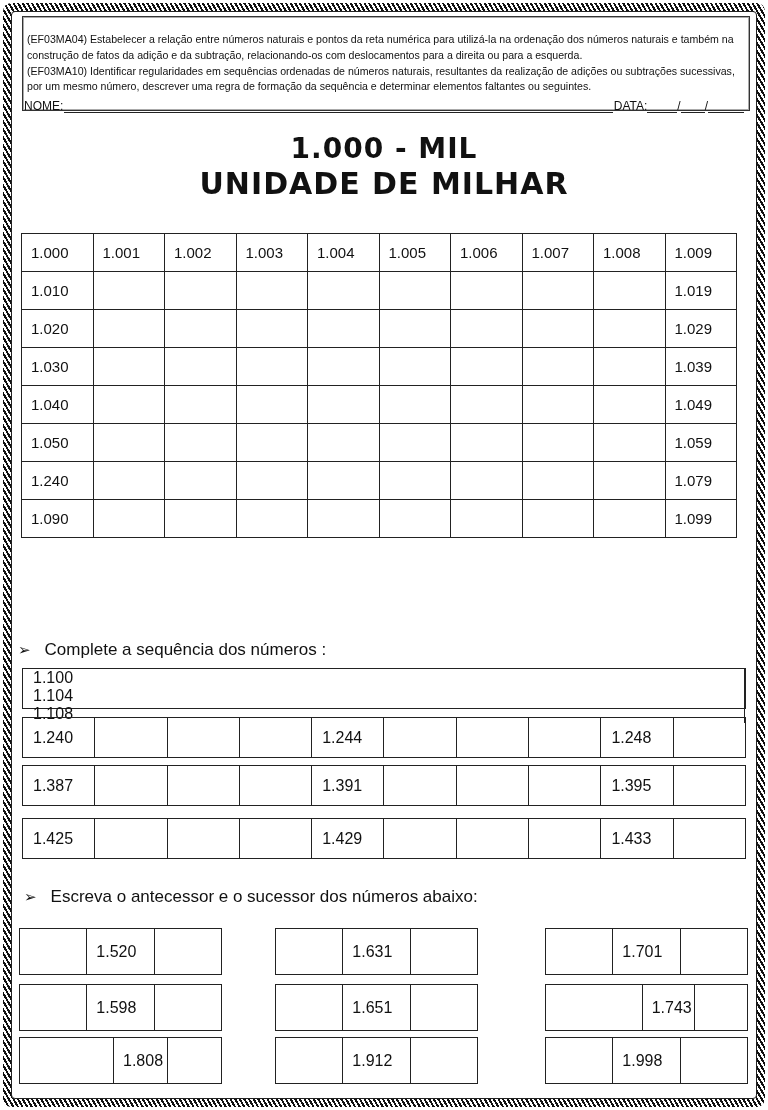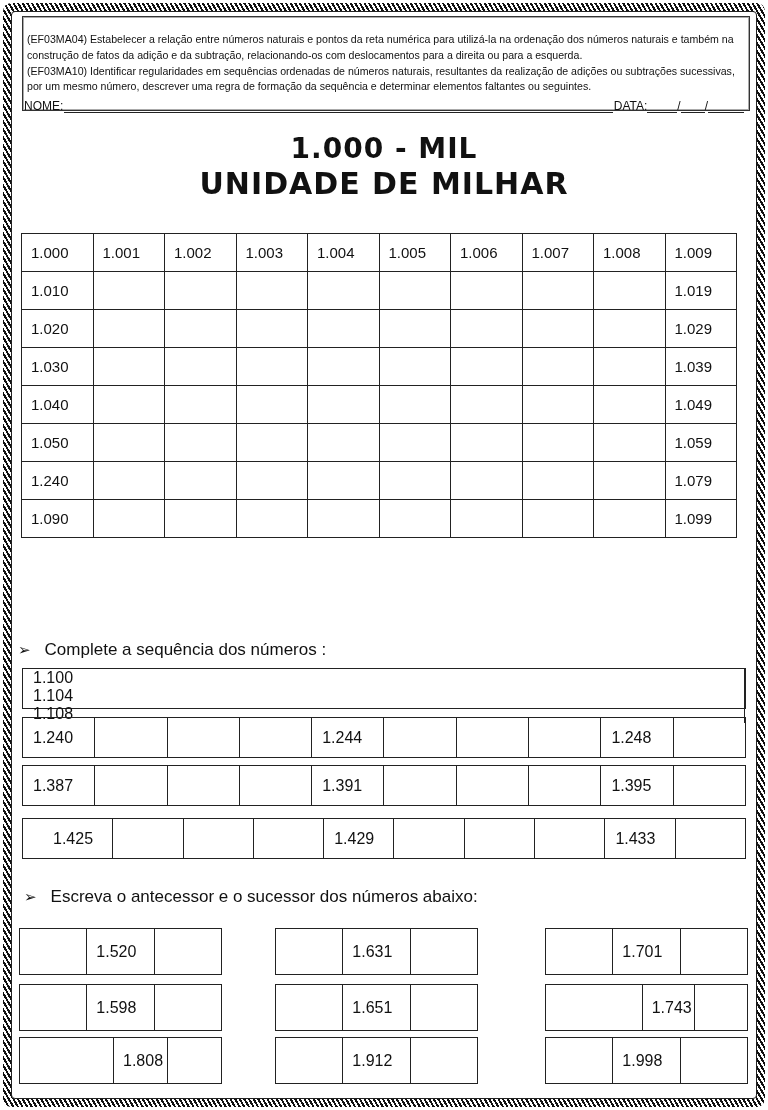--- a/index.html
+++ b/index.html
@@ -211,21 +211,21 @@
       <div class="cell"></div>
       <div class="cell"></div>
       <div class="cell"></div>
       <div class="cell">1.391</div>
       <div class="cell"></div>
       <div class="cell"></div>
       <div class="cell"></div>
       <div class="cell">1.395</div>
       <div class="cell"></div>
     </div>
-    <div class="seq-row" style="top: 818px; padding-left: 20px;">
+    <div class="seq-row" style="top: 818px;">
       <div class="cell">1.425</div>
       <div class="cell"></div>
       <div class="cell"></div>
       <div class="cell"></div>
       <div class="cell">1.429</div>
       <div class="cell"></div>
       <div class="cell"></div>
       <div class="cell"></div>
       <div class="cell">1.433</div>
       <div class="cell"></div>

